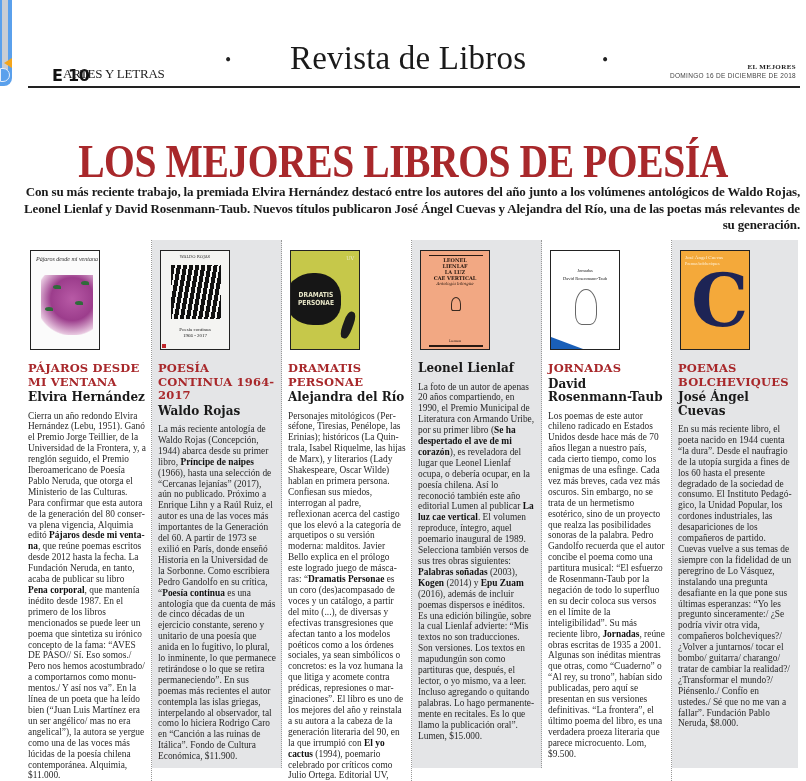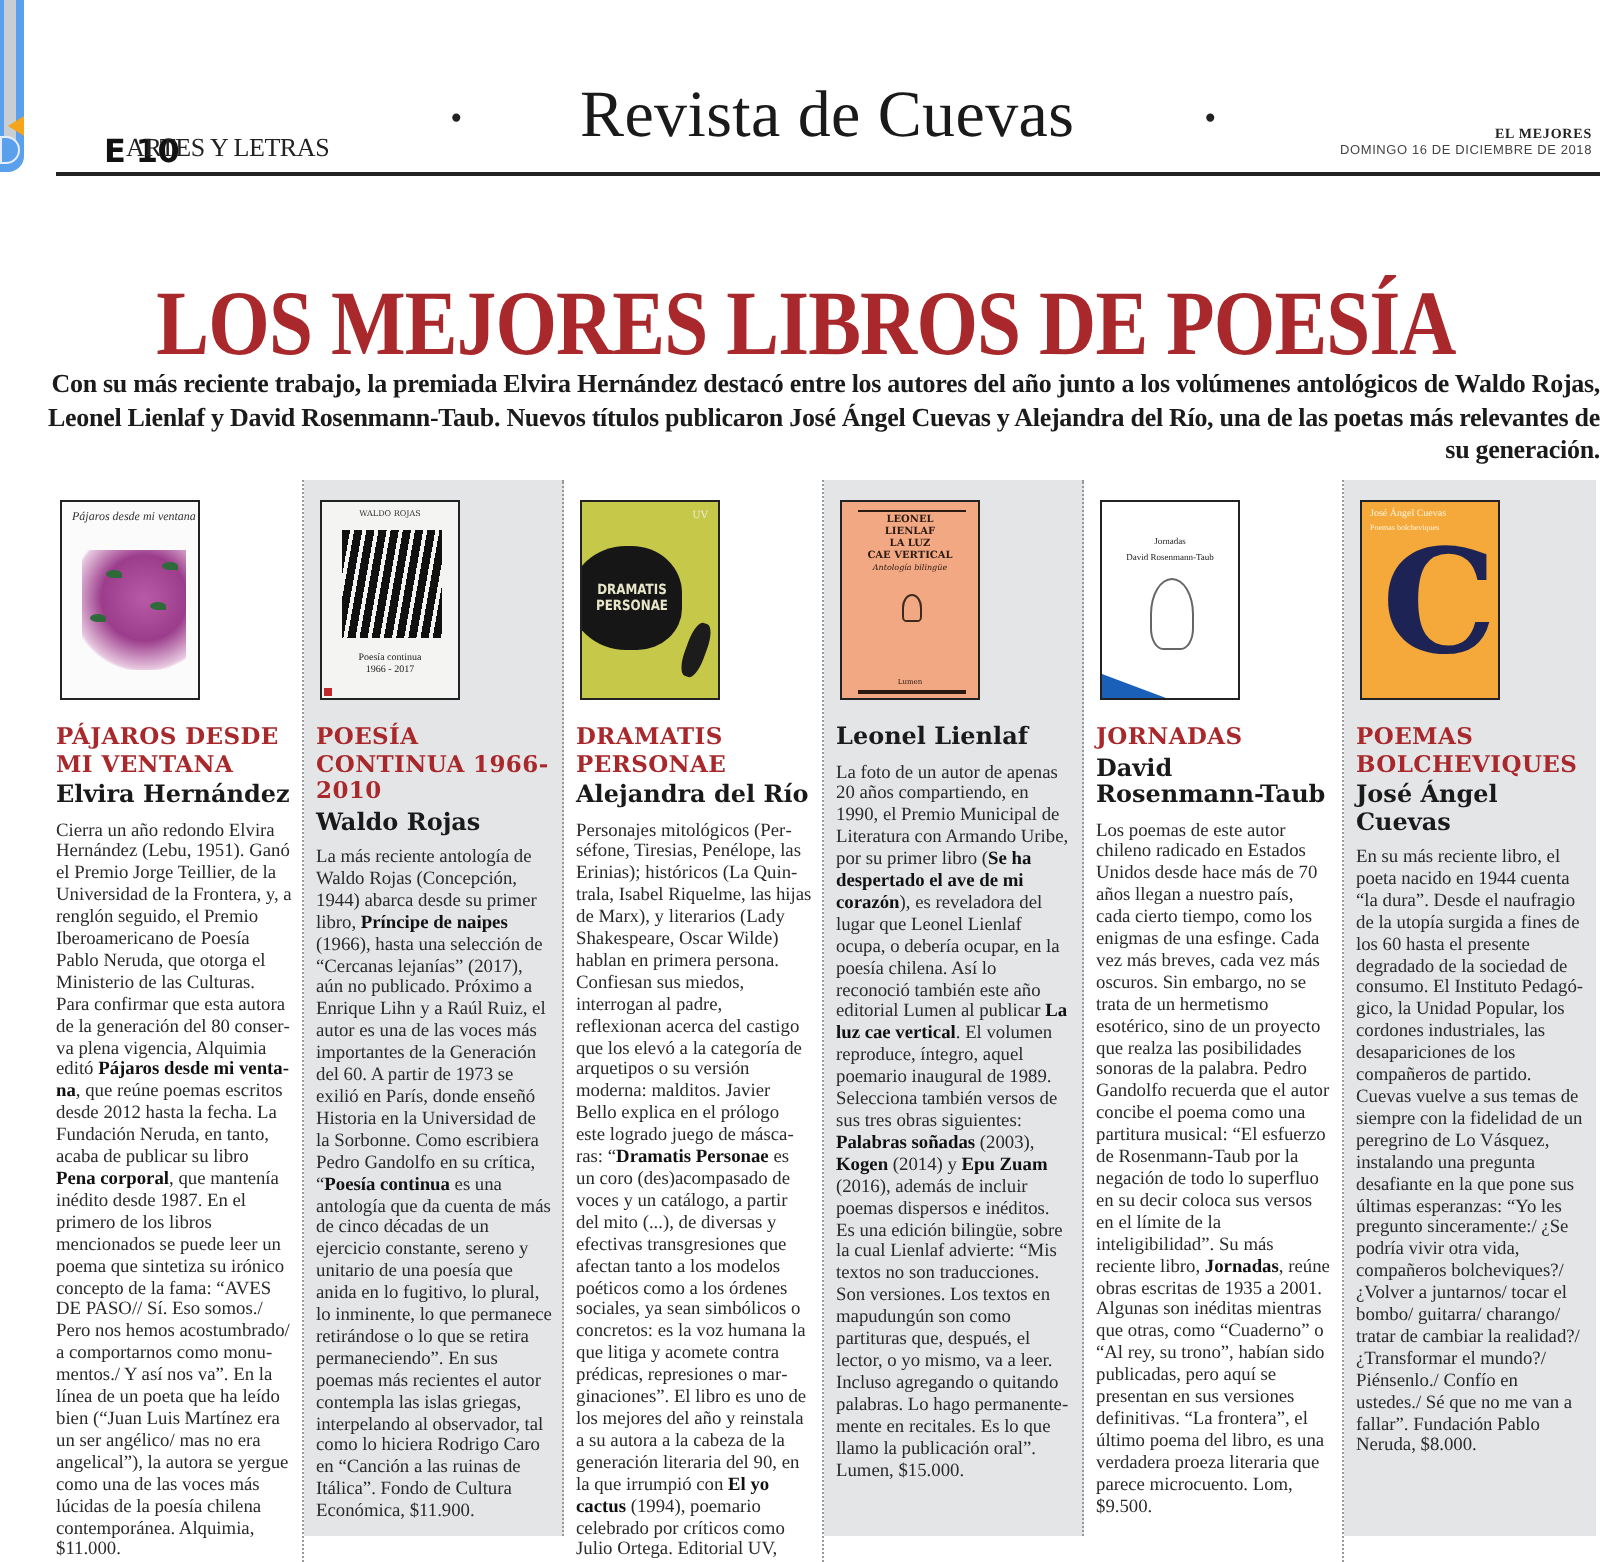--- a/index.html
+++ b/index.html
@@ -79,21 +79,21 @@
   <div class="viewer-track"></div>
   <div class="viewer-inner"></div>
   <div class="viewer-zoom"></div>
   <div class="viewer-marker"></div>
 </div>
 
 <div class="masthead">
   <span class="page-num">E 10</span>
   <span class="section">ARTES Y LETRAS</span>
   <span class="dot l">•</span>
-  <span class="mast-title">Revista de Cuevas</span>
+  <span class="mast-title">Revista de Libros</span>
   <span class="dot r">•</span>
   <span class="paper-name">EL MEJORES</span>
   <span class="paper-date">DOMINGO 16 DE DICIEMBRE DE 2018</span>
 </div>
 <div class="mast-rule"></div>
 
 <h1 class="headline">LOS MEJORES LIBROS DE POESÍA</h1>
 <p class="deck">Con su más reciente trabajo, la premiada Elvira Hernández destacó entre los autores del año junto a los volúmenes antológicos de Waldo Rojas, Leonel Lienlaf y David Rosenmann-Taub. Nuevos títulos publicaron José Ángel Cuevas y Alejandra del Río, una de las poetas más relevantes de su generación.</p>
 
 <div class="columns">
@@ -115,21 +115,21 @@
   <div class="col shaded">
     <div class="cover cover-continua">
       <div class="hdr">WALDO ROJAS</div>
       <div class="art"></div>
       <div class="ftr">
         <div>Poesía continua</div>
         <div>1966 - 2017</div>
       </div>
       <div class="red"></div>
     </div>
-    <div class="title">POESÍA CONTINUA 1966-2010</div>
+    <div class="title">POESÍA CONTINUA 1964-2017</div>
     <div class="author">Waldo Rojas</div>
     <div class="body">La más reciente antología de Waldo Rojas (Concep­ción, 1944) abarca desde su primer libro, <b>Príncipe de naipes</b> (1966), hasta una selección de “Cercanas lejanías” (2017), aún no publicado. Próximo a Enrique Lihn y a Raúl Ruiz, el autor es una de las voces más importantes de la Generación del 60. A partir de 1973 se exilió en París, donde enseñó His­toria en la Universidad de la Sorbonne. Como escri­biera Pedro Gandolfo en su crítica, “<b>Poesía continua</b> es una antología que da cuenta de más de cinco décadas de un ejercicio constante, sereno y unita­rio de una poesía que anida en lo fugitivo, lo plural, lo inminente, lo que permanece retirándo­se o lo que se retira per­maneciendo”. En sus poemas más recientes el autor contempla las islas griegas, interpelando al observador, tal como lo hiciera Rodrigo Caro en “Canción a las ruinas de Itálica”. Fondo de Cultura Económica, $11.900.</div>
   </div>
 
   <div class="col">
     <div class="cover cover-dramatis">
       <div class="dark"></div>
       <div class="tt">DRAMATIS PERSONAE</div>
       <div class="fig"></div>
       <div class="uv">UV</div>

